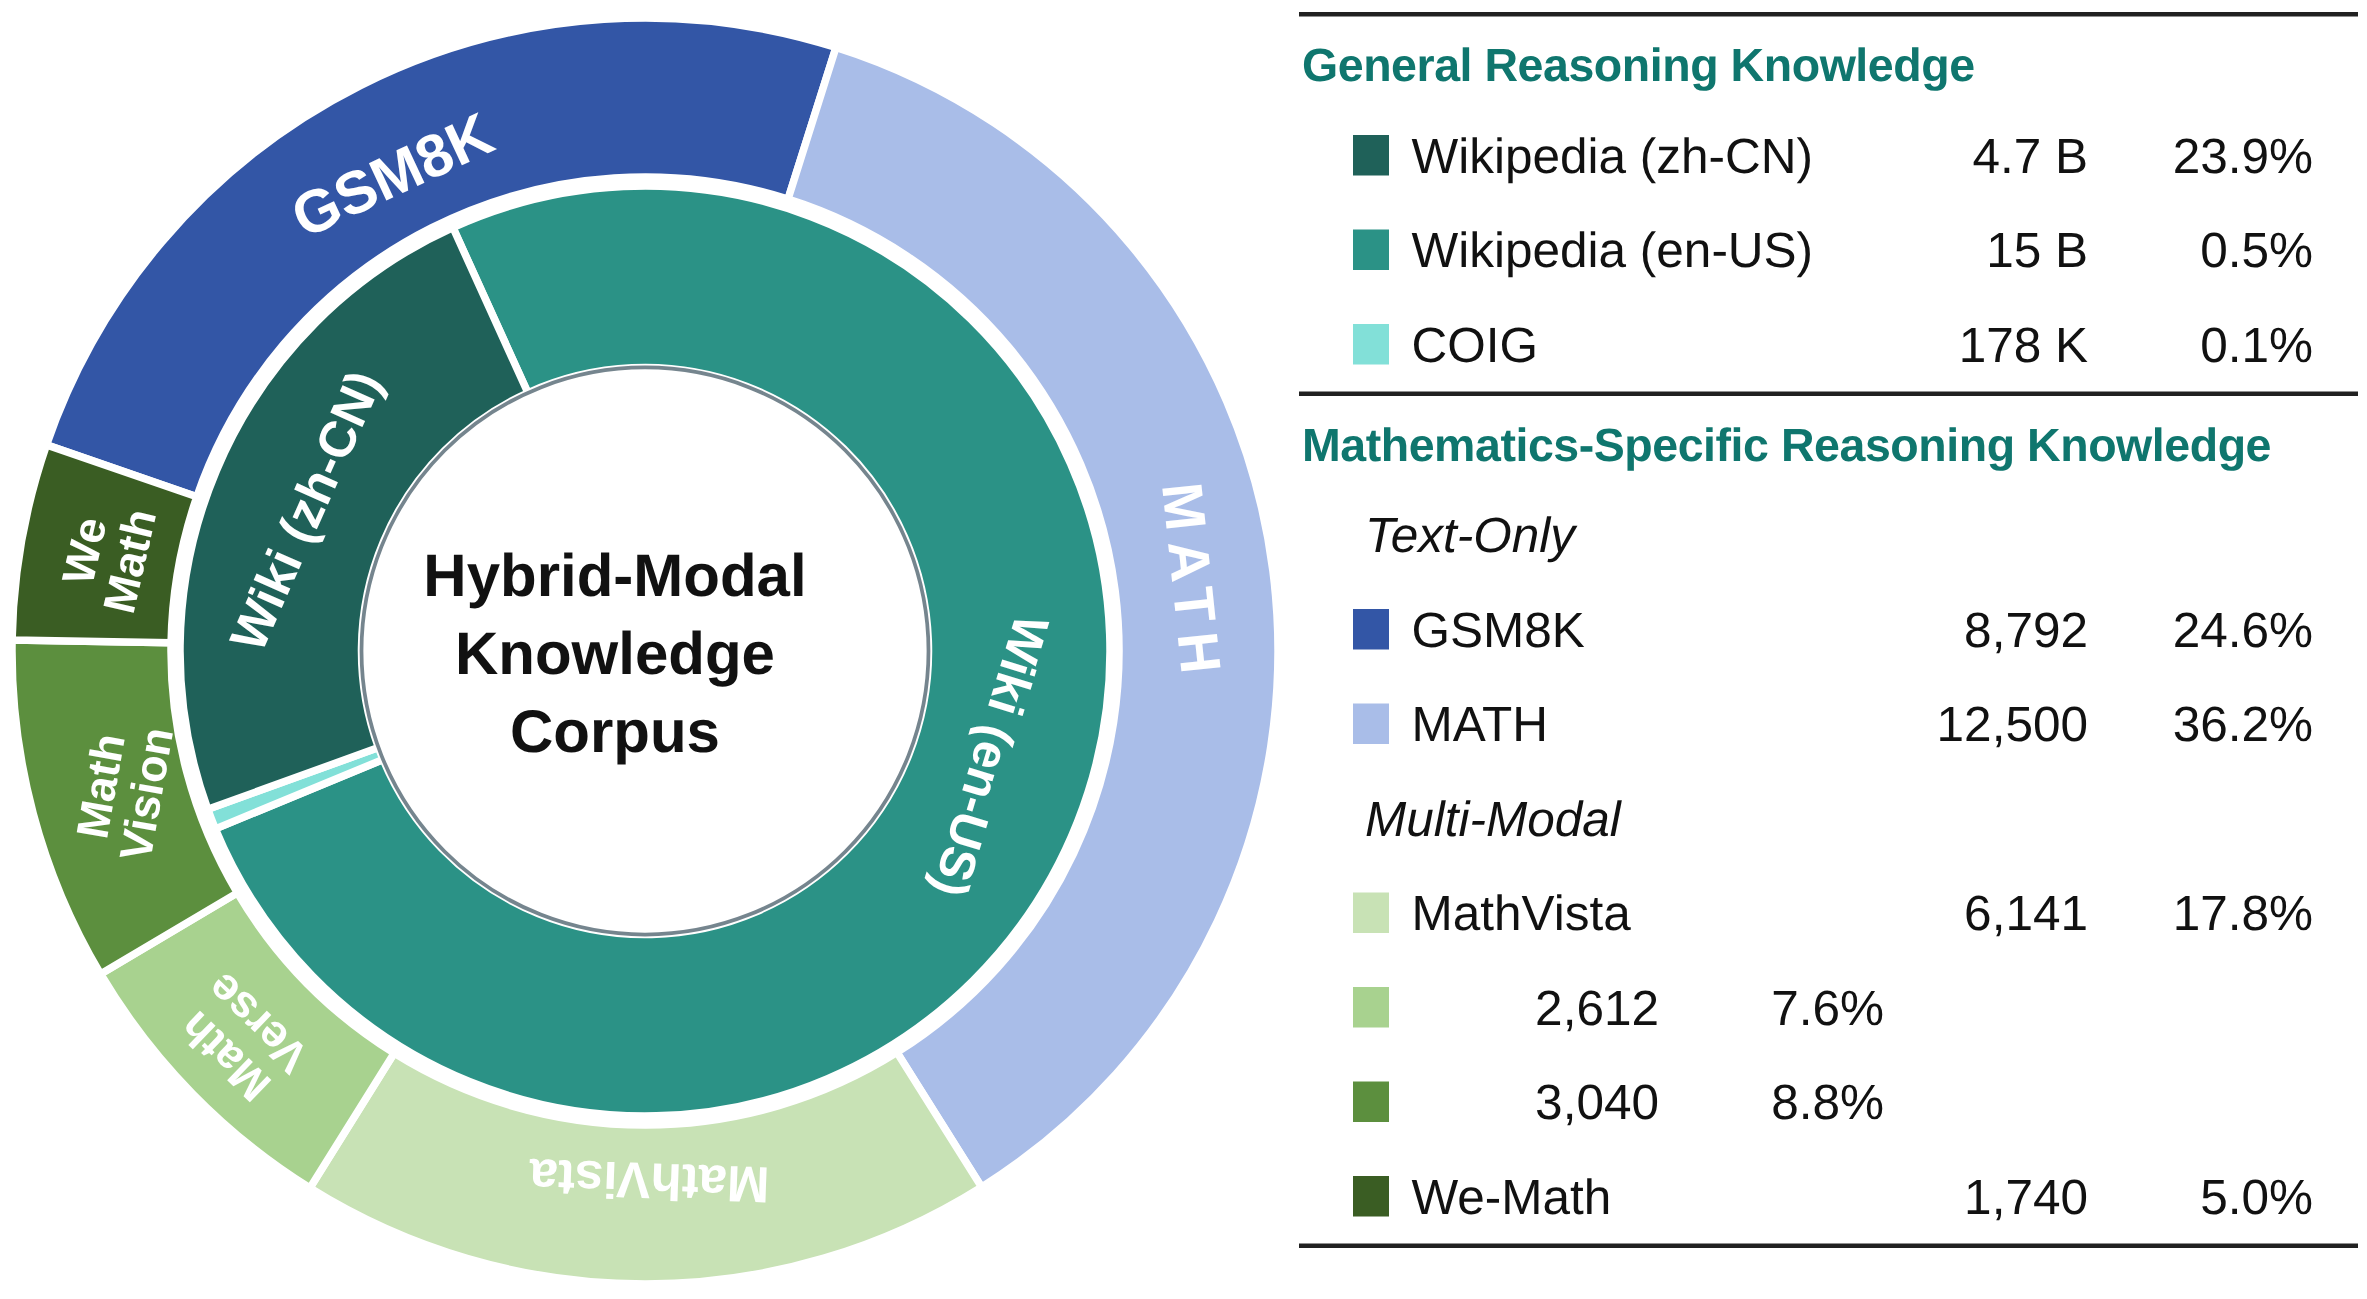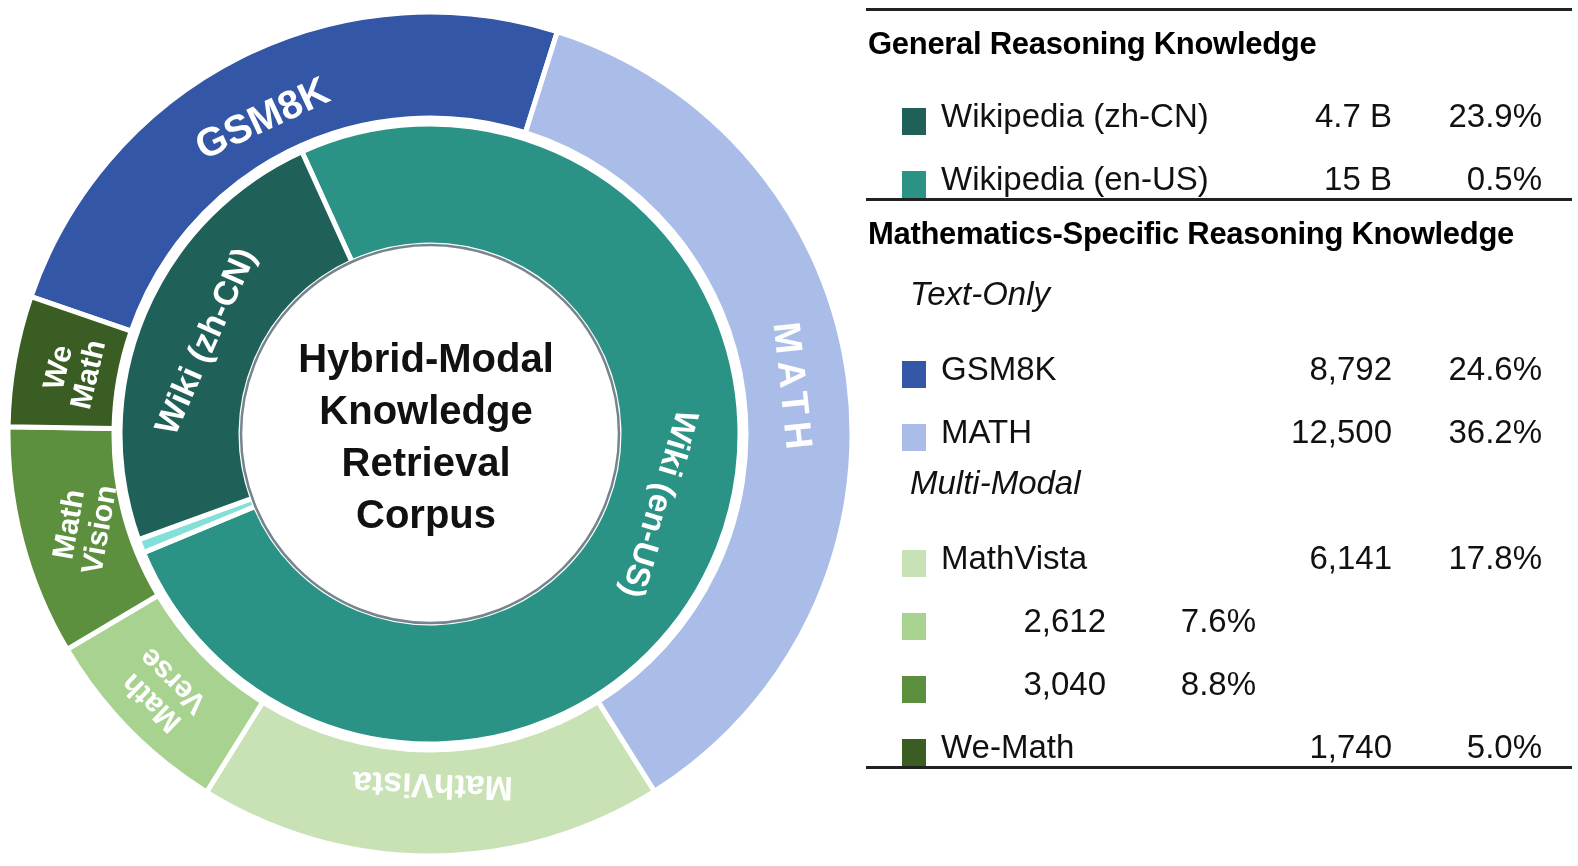--- a/index.html
+++ b/index.html
@@ -9,32 +9,32 @@
     position:relative;overflow:hidden;color:#111;
   }
   #chart-area{position:absolute;left:0;top:0;width:860px;height:866px;}
   #donut-svg{position:absolute;left:0;top:0;}
   #chart-labels{position:absolute;left:0;top:0;width:860px;height:866px;pointer-events:none;}
   .slice-label{
     position:absolute;color:#ffffff;font-weight:bold;text-align:center;
     line-height:1.03;white-space:nowrap;
   }
   #center-label{
-    position:absolute;left:426px;top:436px;transform:translate(-50%,-50%);
+    position:absolute;left:410px;top:436px;transform:translate(-50%,-50%);
     text-align:center;font-weight:bold;font-size:40px;line-height:1.3;color:#111;
   }
   
   #legend-panel{position:absolute;left:866px;top:8px;width:706px;}
   .rule{border-top:3px solid #212121;height:0;margin:0;}
   .sec-title{
-    font-size:31px;font-weight:bold;color:#000000;
+    font-size:31px;font-weight:bold;color:#0f766e;
     padding:15px 0 10px 2px;white-space:nowrap;letter-spacing:-0.3px;
   }
   .legend-row{
-    display:flex;align-items:flex-end;height:63px;
+    display:flex;align-items:center;height:63px;
     padding-left:36px;padding-right:30px;
   }
   .swatch{width:24px;height:27px;margin-right:15px;flex:none;}
   .row-label{font-size:33px;flex:1;text-align:left;white-space:nowrap;}
   .row-val{width:165px;text-align:right;font-size:33px;white-space:nowrap;}
   .row-pct{width:150px;text-align:right;font-size:33px;white-space:nowrap;}
   .subhead{
     font-style:italic;font-size:33px;height:63px;display:flex;align-items:center;
     padding-left:44px;white-space:nowrap;
   }
@@ -80,21 +80,20 @@
         <div>Vision</div>
       </div>
       <div class="slice-label" style="left: 72.5148px; top: 370.966px; font-size: 30px; transform: translate(-50%, -50%) rotate(-77deg);">
         <div>We</div>
         <div>Math</div>
       </div>
     </div>
   <div id="center-label">
     <div>Hybrid-Modal</div>
     <div>Knowledge</div>
-    <div>Retrieval</div>
     <div>Corpus</div>
   </div>
 </div>
 
 <div id="legend-panel">
 
   <div class="rule"></div>
 
   <div class="sec-title">General Reasoning Knowledge</div>
 
@@ -102,20 +101,26 @@
     <div class="swatch" style="background: rgb(31, 97, 89);"></div>
     <div class="row-label">Wikipedia (zh-CN)</div>
     <div class="row-val">4.7 B</div>
     <div class="row-pct">23.9%</div>
   </div>
   <div class="legend-row">
     <div class="swatch" style="background: rgb(43, 146, 134);"></div>
     <div class="row-label">Wikipedia (en-US)</div>
     <div class="row-val">15 B</div>
     <div class="row-pct">0.5%</div>
+  </div>
+  <div class="legend-row">
+    <div class="swatch" style="background: rgb(130, 224, 216);"></div>
+    <div class="row-label">COIG</div>
+    <div class="row-val">178 K</div>
+    <div class="row-pct">0.1%</div>
   </div>
 
   <div class="rule"></div>
 
   <div class="sec-title">Mathematics-Specific Reasoning Knowledge</div>
 
   <div class="subhead">Text-Only</div>
 
   <div class="legend-row">
     <div class="swatch" style="background: rgb(51, 86, 166);"></div>

